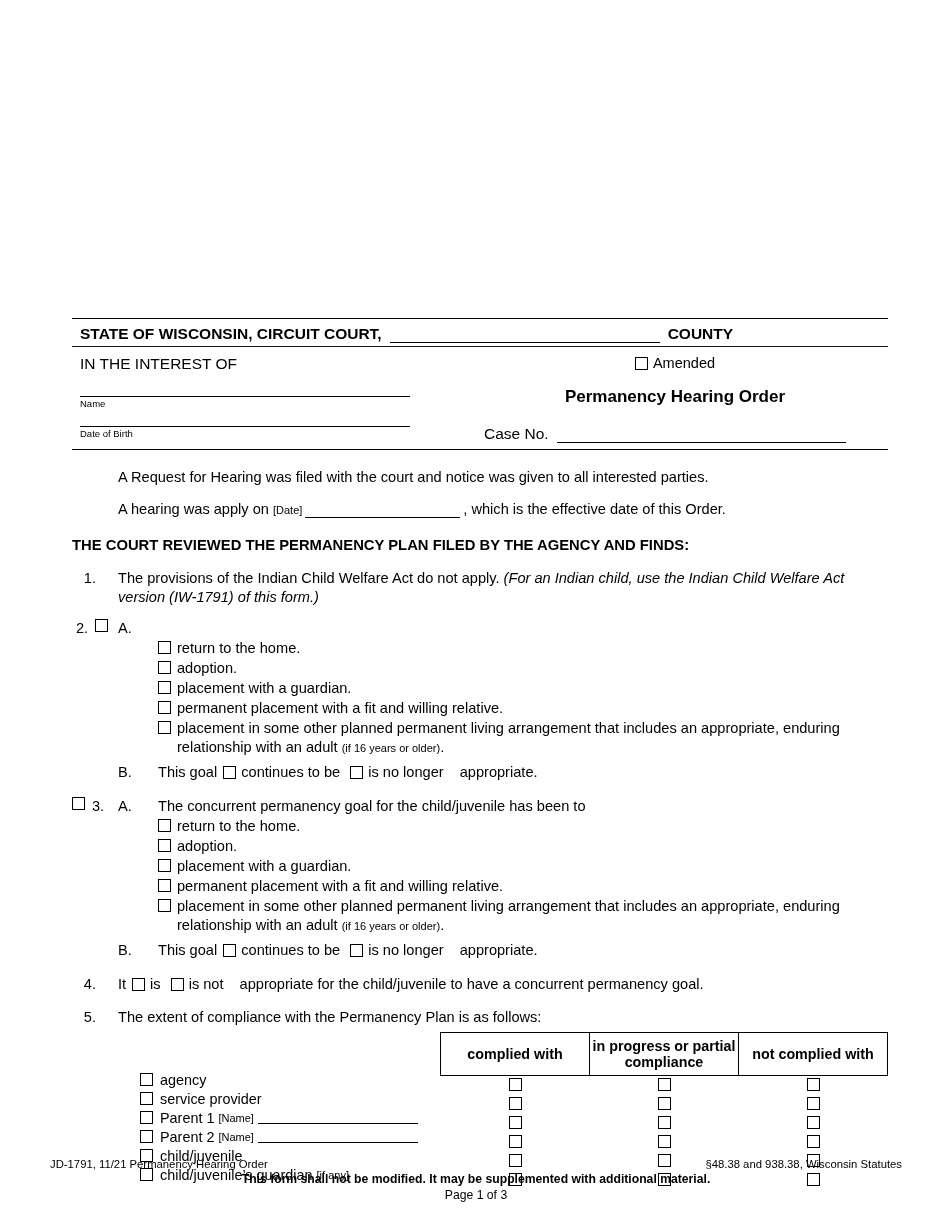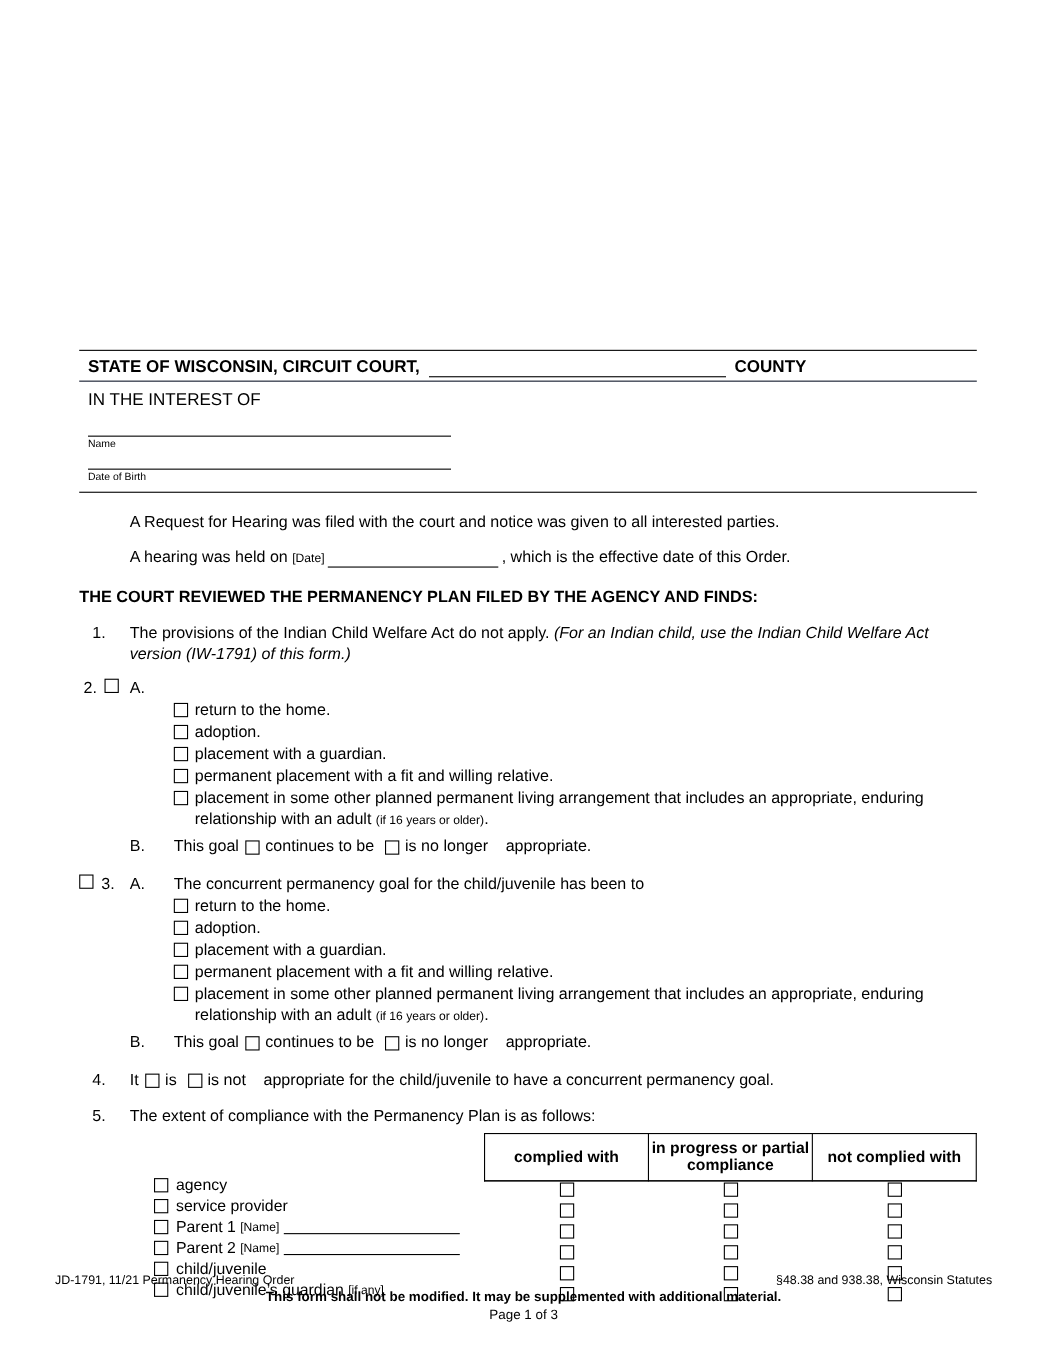--- a/index.html
+++ b/index.html
@@ -283,30 +283,41 @@
       </div>
 
       <div class="hdr-main">
         <div class="hdr-left">
           <div class="interest-of">IN THE INTEREST OF</div>
           <div class="fieldline"></div>
           <div class="fieldlabel">Name</div>
           <div class="fieldline"></div>
           <div class="fieldlabel last">Date of Birth</div>
         </div>
+        <div class="hdr-right">
+          <div class="amended-row">
+            <span class="cb mr"></span>
+            <span>Amended</span>
+          </div>
+          <div class="title">Permanency Hearing Order</div>
+          <div class="caseno-row">
+            <span>Case No.</span>
+            <span class="blank-line"></span>
+          </div>
+        </div>
       </div>
       <div class="hdr-rule"></div>
     </div>
 
     <div class="body">
 
       <p class="para first">A Request for Hearing was filed with the court and notice was given to all interested parties.</p>
 
       <p class="para">
-        <span>A hearing was held on</span>
+        <span>A hearing was apply on</span>
         <span class="small">[Date]</span><span class="inline-line"></span><span>, which is the effective date of this Order.</span>
       </p>
 
       <div class="section-head">THE COURT REVIEWED THE PERMANENCY PLAN FILED BY THE AGENCY AND FINDS:</div>
 
       <div class="item">
         <div class="item-num">1.</div>
         <div class="item-body">
           <span>The provisions of the Indian Child Welfare Act do not apply.</span>
           <span class="italic">(For an Indian child, use the Indian Child Welfare Act version (IW-1791) of this form.)</span>

